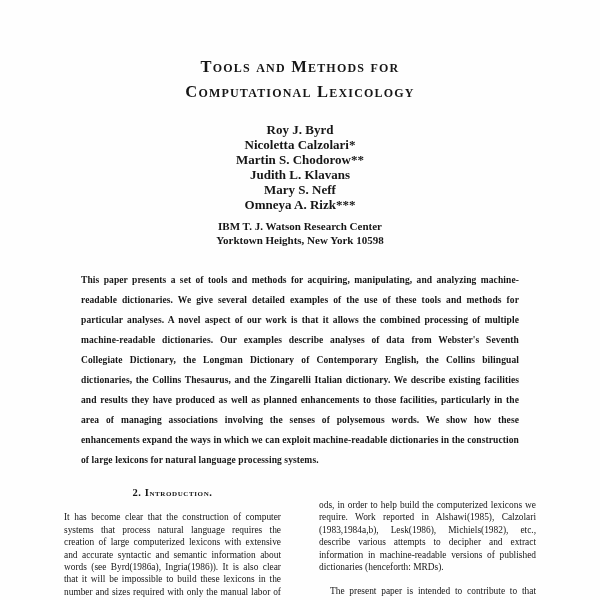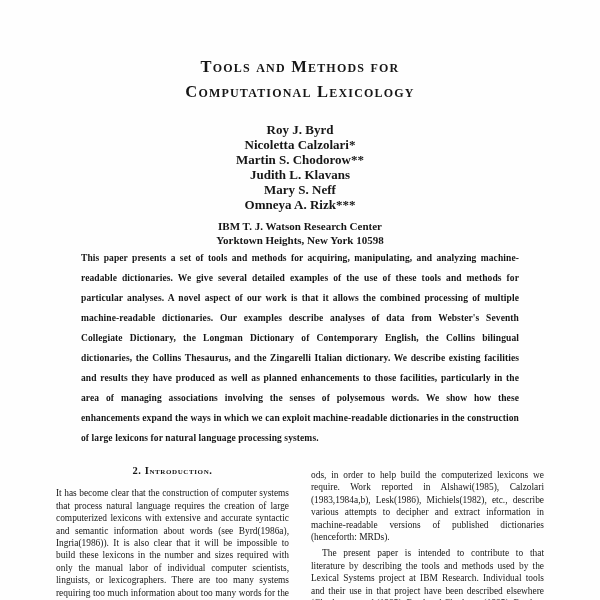--- a/index.html
+++ b/index.html
@@ -33,21 +33,21 @@
     font-weight: bold;
     font-size: 13px;
     line-height: 15px;
     margin-bottom: 7px;
   }
   .affiliation {
     text-align: center;
     font-weight: bold;
     font-size: 11px;
     line-height: 14px;
-    margin-bottom: 1px;
+    margin-bottom: 23px;
   }
   .abstract {
     width: 438px;
     margin: 0 auto 17px auto;
     font-weight: bold;
     font-size: 9.5px;
     line-height: 20px;
     text-align: justify;
     letter-spacing: 0.1px;
   }
@@ -65,21 +65,21 @@
   }
   .section-heading {
     text-align: center;
     font-weight: bold;
     font-variant: small-caps;
     font-size: 10.5px;
     letter-spacing: 0.6px;
     margin: 0 0 10px 0;
   }
   .col p {
-    margin: 4px;
+    margin: 12px;
   }
   .col p.indented {
     text-indent: 11px;
   }
 </style>
 </head>
 <body>
 
 <div class="page">
 

